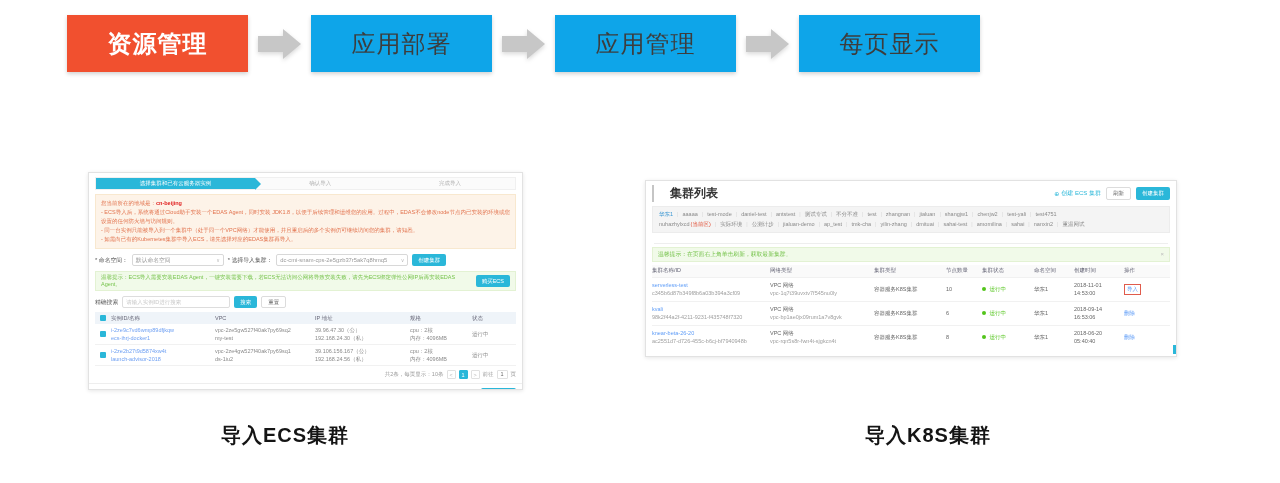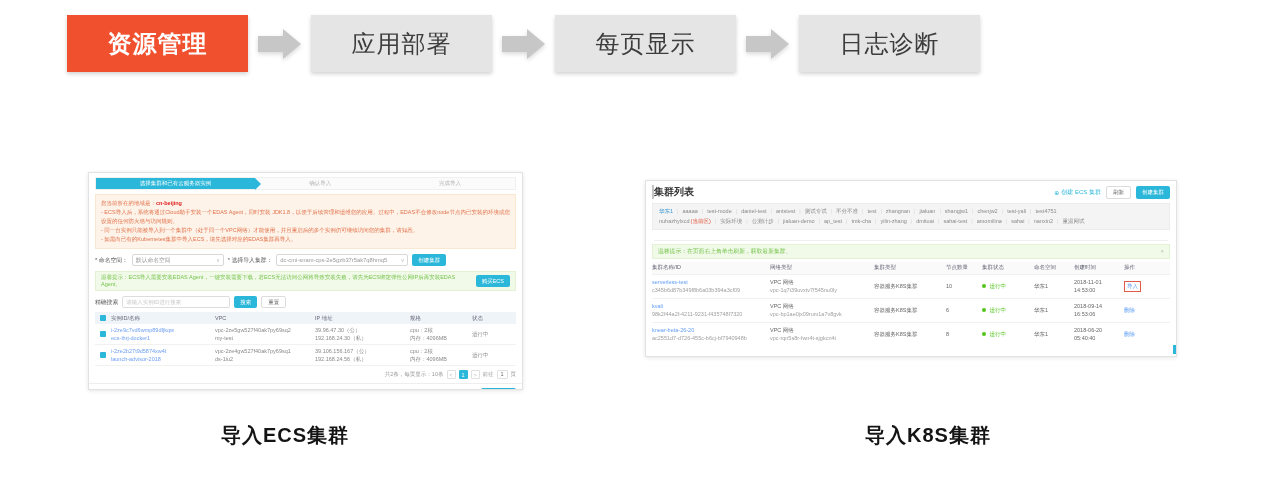--- a/index.html
+++ b/index.html
@@ -3,21 +3,21 @@
 <meta charset="utf-8">
 <style>
   * { margin:0; padding:0; box-sizing:border-box; }
   html,body { width:1280px; height:483px; background:#ffffff; overflow:hidden;
     font-family:"Liberation Sans","DejaVu Sans",sans-serif; }
   body { position:relative; }
 
   
   .flow { position:absolute; left:55px; top:15px; width:1155px; height:57px; display:flex; align-items:center;margin-left:12px; }
   .flow-step { display:flex; align-items:center; }
-  .flow-box { width:181px; height:57px; background:#e5e5e5; color:#3d3d3d;
+  .flow-box { width:181px; height:57px; background:#0ea5e9; color:#3d3d3d;
     display:flex; align-items:center; justify-content:center; font-size:24px;
     box-shadow:0 2px 4px rgba(0,0,0,0.18); letter-spacing:1px; }
   .flow-step.active .flow-box { background:#f1502f; color:#fff; font-weight:bold; }
   .flow-arrow { display:flex; align-items:center; margin:0 10px; filter:drop-shadow(0 2px 2px rgba(0,0,0,0.15)); }
   .flow-arrow .shaft { width:25px; height:16px; background:#c7c7c7; display:block; }
   .flow-arrow .head { width:0; height:0; border-top:15px solid transparent; border-bottom:15px solid transparent; border-left:18px solid #c7c7c7; display:block; }
   .flow-step:last-child .flow-arrow { display:none; }
 
   
   .btn-teal { background:#2ab7d9; color:#fff; border:none; border-radius:2px; padding:0 6px;
@@ -62,21 +62,21 @@
   .page-btn.cur { background:#2ab7d9; border-color:#2ab7d9; color:#fff; }
   .goto-input { width:11px; height:9px; border:1px solid #e0e0e0; border-radius:1px; text-align:center;
     font-size:5.5px; color:#666; font-family:inherit; }
   .card-left-footer { border-top:1px solid #eee; margin-top:4px; display:flex; justify-content:flex-end; padding:4px 6px; }
   .btn-next { height:11px; padding:0 9px; font-size:5.8px; }
 
   
   .card-right { position:absolute; left:645px; top:180px; width:532px; height:177px; background:#fff;
     border:1px solid #e2e2e2; box-shadow:0 1px 4px rgba(0,0,0,0.10); font-size:6px; color:#666; overflow:hidden; }
   .r-header { display:flex; justify-content:space-between; align-items:center; padding:4px 6px; }
-  .r-title { font-size:10px; color:#333; font-weight:bold; border-left:2px solid #c5c5c5; padding-left:0; }
+  .r-title { font-size:12px; color:#333; font-weight:bold; border-left:2px solid #c5c5c5; padding-left:16px; }
   .hdr-right { display:flex; align-items:center; gap:5px; }
   .link-teal { color:#2ab7d9; font-size:6px; display:inline-flex; align-items:center; gap:2px; }
   .ns-bar { margin:0 6px; background:#f4f4f4; border:1px solid #ececec; padding:2px 6px; color:#8a8a8a;
     font-size:5.5px; line-height:1.9; }
   .ns-row { display:flex; flex-wrap:nowrap; overflow:hidden; white-space:nowrap; }
   .ns-item { display:inline-flex; }
   .ns-item:not(:last-child)::after { content:'|'; color:#d8d8d8; margin:0 4px; }
   .ns-item.active .ns-label { color:#3a96d2; }
   .ns-suffix { color:#e0492f; margin-left:1px; }
   .ns-suffix:empty { display:none; }
@@ -124,32 +124,35 @@
       <div class="flow-box">
         <span>应用部署</span>
       </div>
       <div class="flow-arrow">
         <span class="shaft"></span>
         <span class="head"></span>
       </div>
     </div>
     <div class="flow-step">
       <div class="flow-box">
-        <span>每页显示</span>
+        <span>应用管理</span>
       </div>
       <div class="flow-arrow">
         <span class="shaft"></span>
         <span class="head"></span>
       </div>
     </div>
     <div class="flow-step">
       <div class="flow-box">
-        <span>日志诊断</span>
-      </div>
-
+        <span>每页显示</span>
+      </div>
+      <div class="flow-arrow">
+        <span class="shaft"></span>
+        <span class="head"></span>
+      </div>
     </div>
   </div>
 
 <div class="card-left">
   <div class="wizard">
     <div class="wizard-step1">
       <span>选择集群和已有云服务器实例</span>
     </div>
     <div class="wizard-step">
       <span>确认导入</span>

